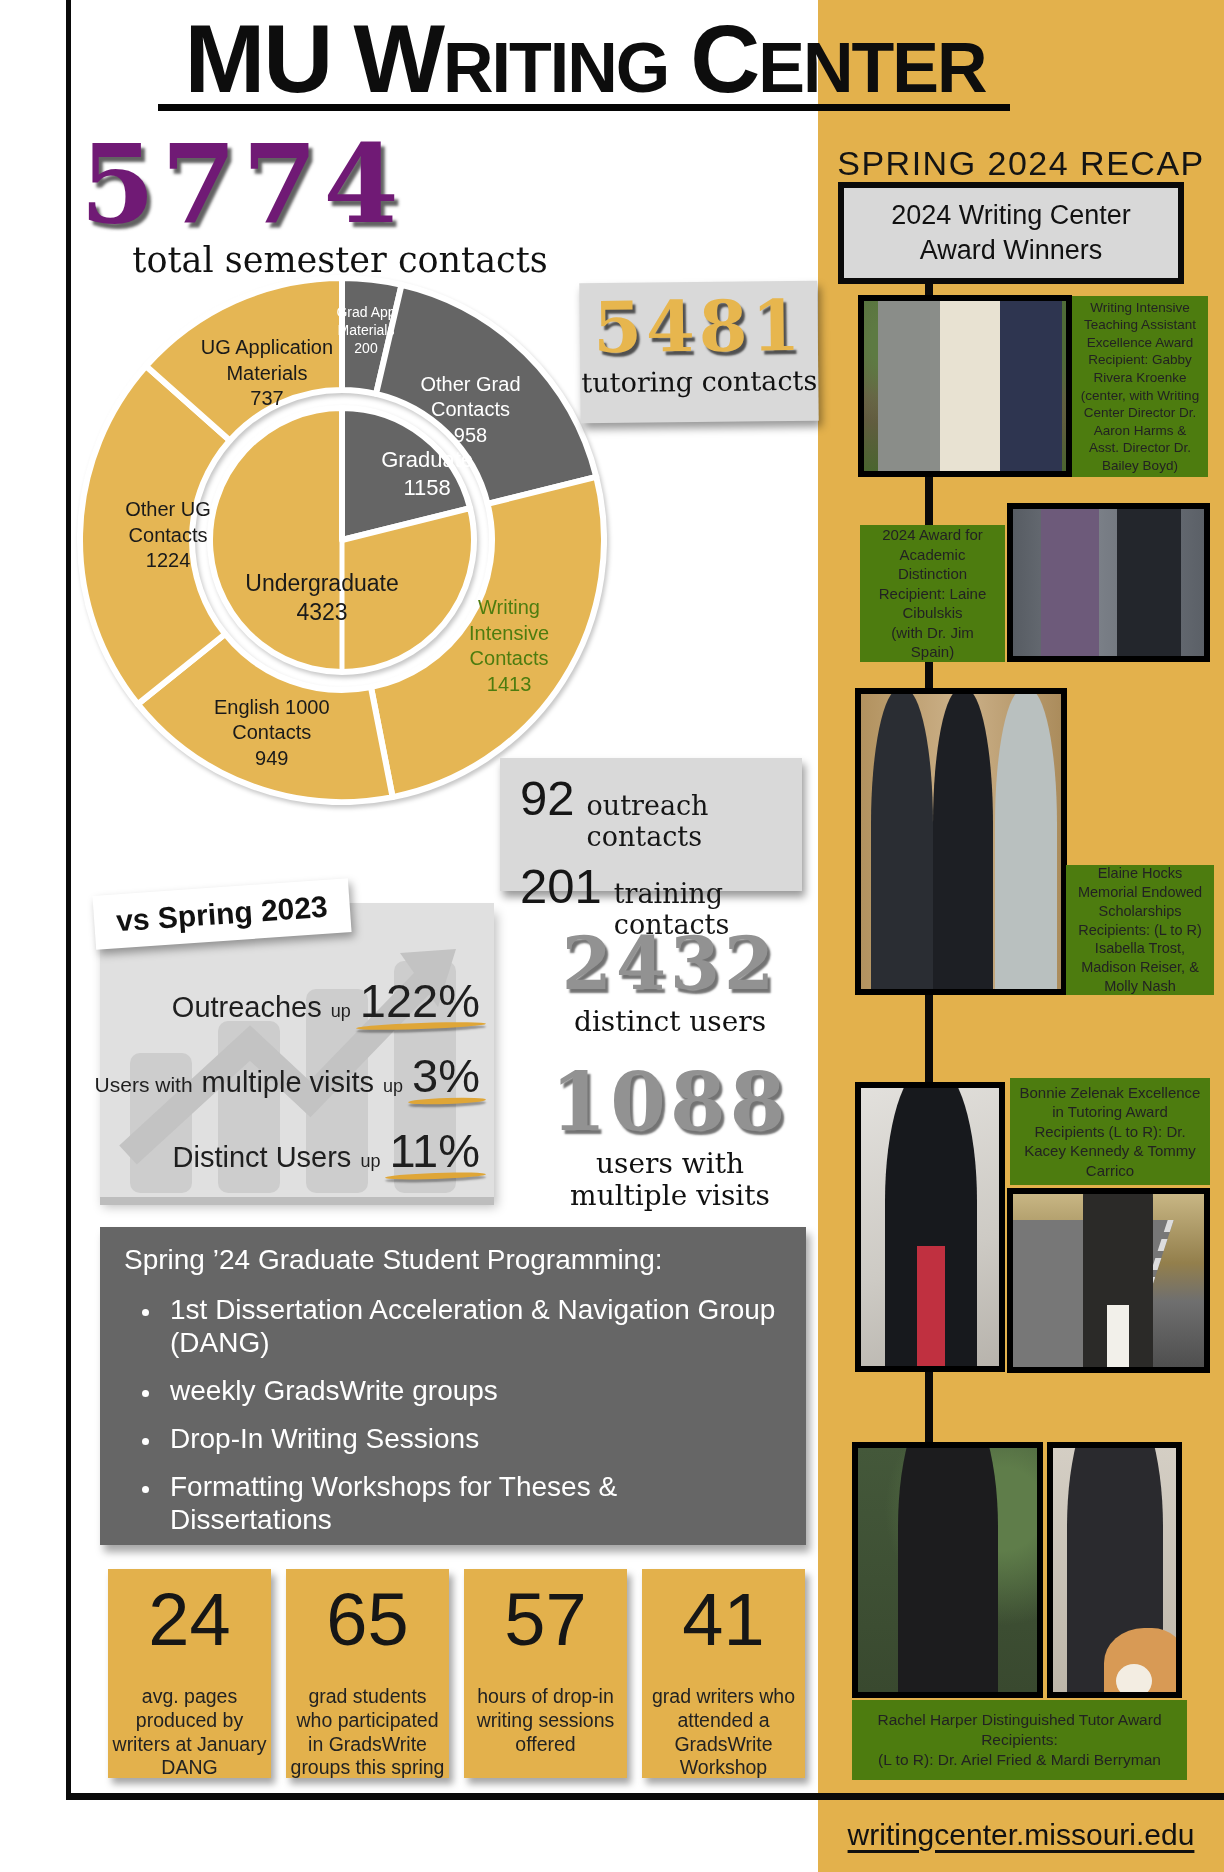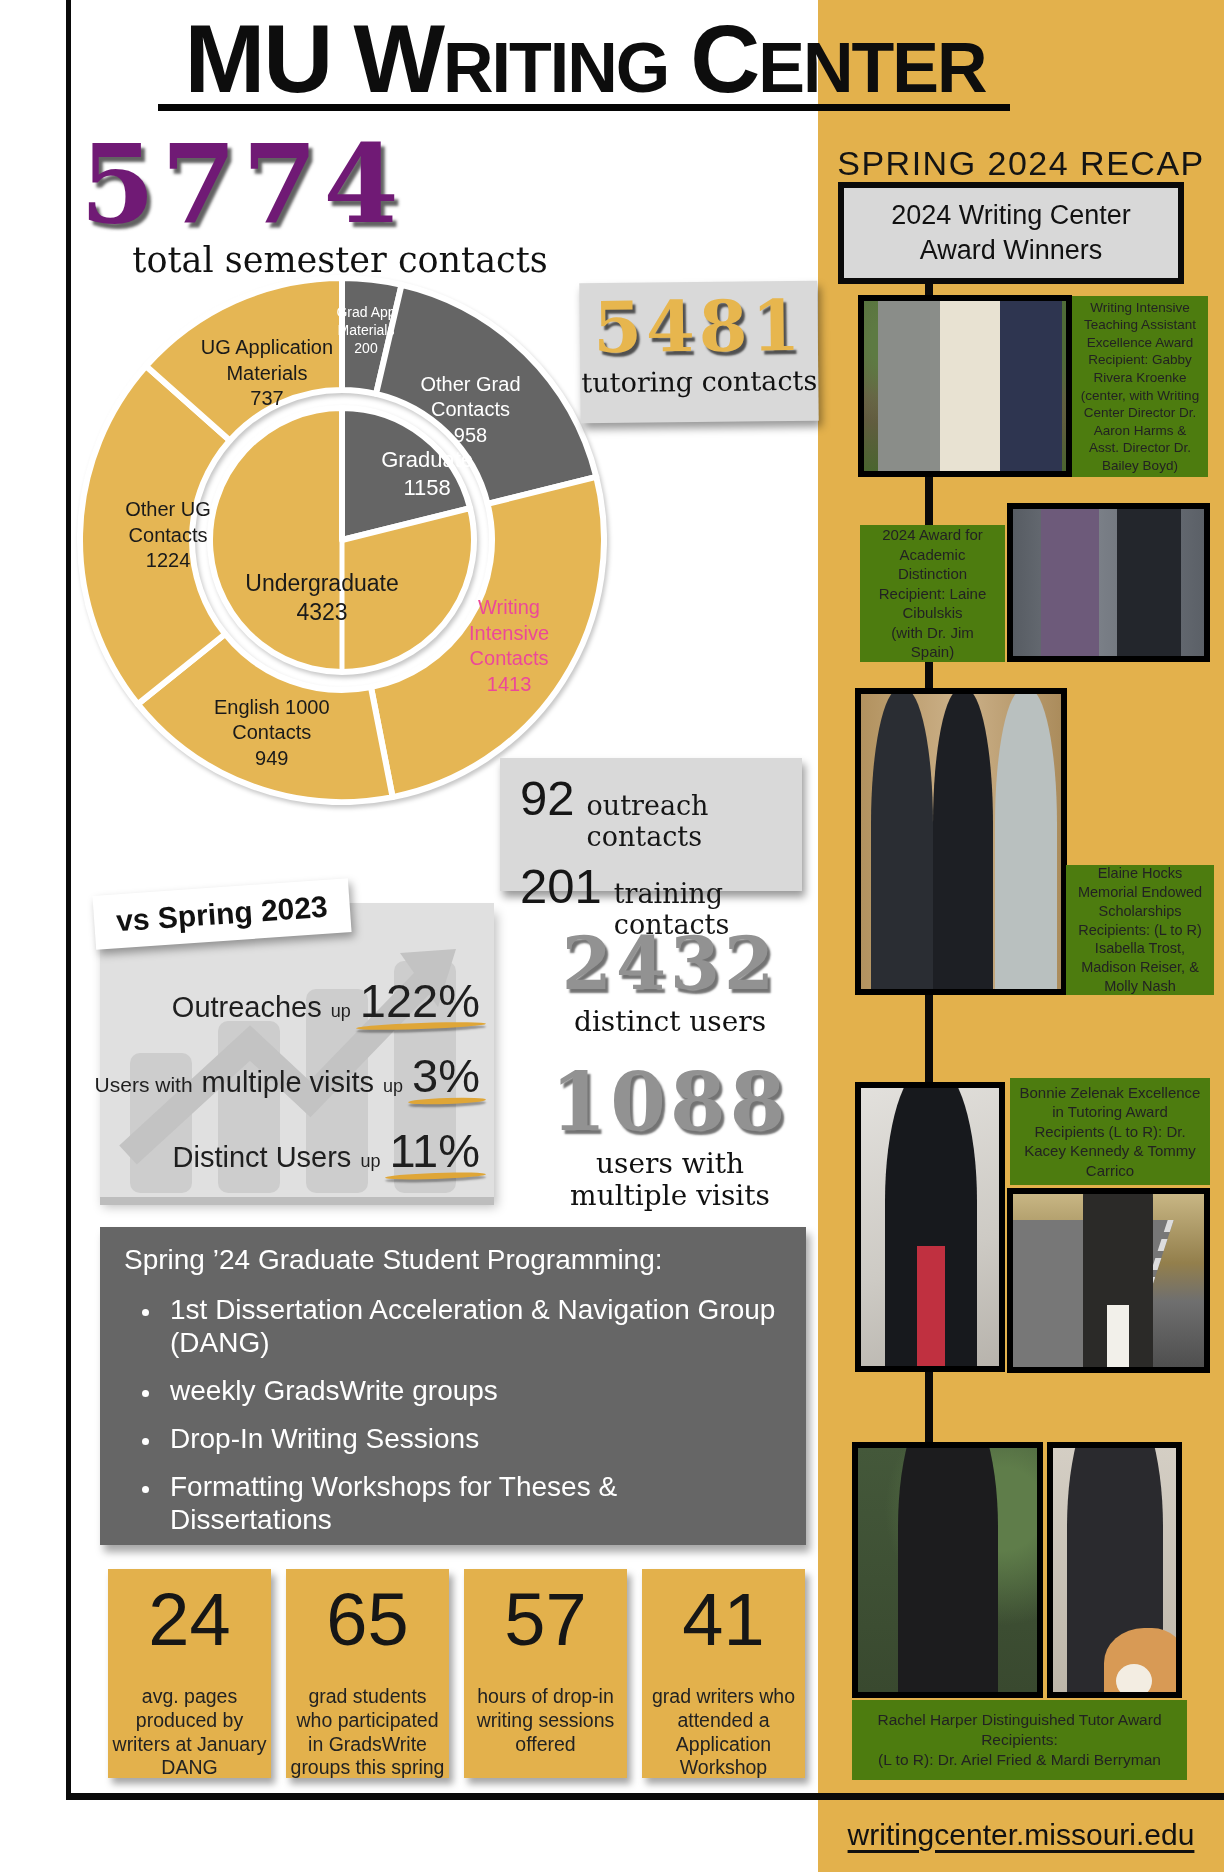--- a/index.html
+++ b/index.html
@@ -160,21 +160,21 @@
         <div class="dlab" style="left: 294.021px; top: 61.3783px; font-size: 14px; color: rgb(255, 255, 255);">
           <div>Grad App</div>
           <div>Materials</div>
           <div>200</div>
         </div>
         <div class="dlab" style="left: 398.489px; top: 139.694px; font-size: 20px; color: rgb(255, 255, 255);">
           <div>Other Grad</div>
           <div>Contacts</div>
           <div>958</div>
         </div>
-        <div class="dlab" style="left: 437.06px; top: 376.278px; font-size: 20px; color: #ec4899;">
+        <div class="dlab" style="left: 437.06px; top: 376.278px; font-size: 20px; color: #4d7c0f;">
           <div>Writing Intensive</div>
           <div>Contacts</div>
           <div>1413</div>
         </div>
         <div class="dlab" style="left: 199.775px; top: 462.597px; font-size: 20px; color: rgb(26, 26, 26);">
           <div>English 1000</div>
           <div>Contacts</div>
           <div>949</div>
         </div>
         <div class="dlab" style="left: 72.0587px; top: 265.177px; font-size: 20px; color: rgb(26, 26, 26); margin-left: 24px;">
@@ -271,21 +271,21 @@
   <div class="stat-card" style="left:286px">
     <div class="v">65</div>
     <div class="c">grad students who participated in GradsWrite groups this spring</div>
   </div>
   <div class="stat-card" style="left:464px">
     <div class="v">57</div>
     <div class="c">hours of drop-in writing sessions offered</div>
   </div>
   <div class="stat-card" style="left:642px">
     <div class="v">41</div>
-    <div class="c">grad writers who attended a Application Workshop</div>
+    <div class="c">grad writers who attended a GradsWrite Workshop</div>
   </div>
 
   <div class="recap">SPRING 2024 RECAP</div>
   <div class="awardbox">2024 Writing Center
 Award Winners</div>
   <div class="timeline"></div>
 
   <div class="photo ph1" style="left:858px; top:295px; width:214px; height:182px;">
     <div class="person" style="left:14px; width:66px; --c:#8a8d89;">
         <div class="bd"></div>

